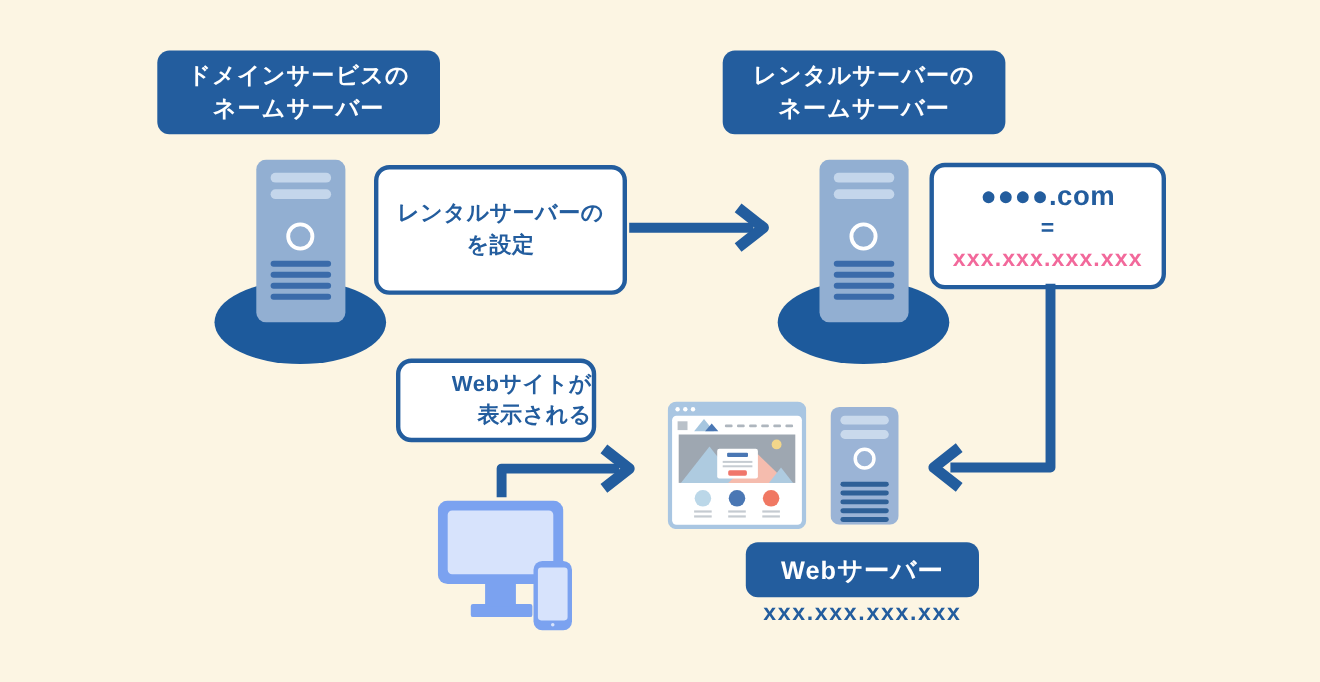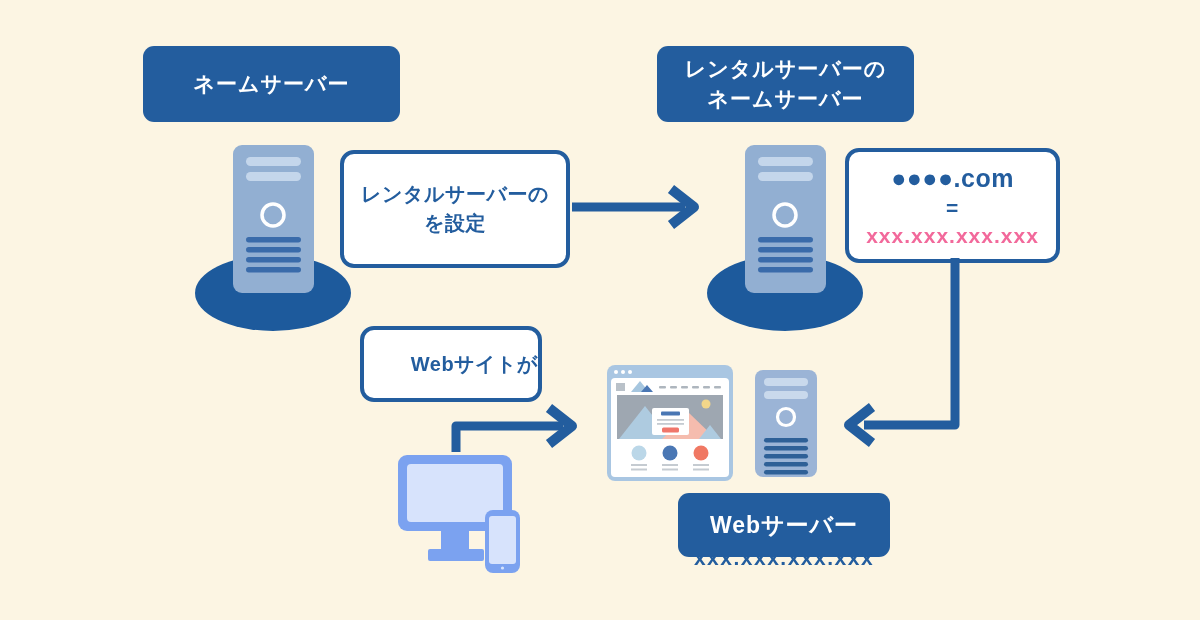--- a/index.html
+++ b/index.html
@@ -5,21 +5,21 @@
   html,body{margin:0;padding:0;}
   body{font-family:"Liberation Sans","DejaVu Sans",sans-serif;}
   .canvas{position:relative;width:1200px;height:620px;background:#FCF5E3;overflow:hidden;}
 
   
   .plate{position:absolute;background:#235D9E;border-radius:11px;color:#FFFFFF;
          display:flex;flex-direction:column;align-items:center;justify-content:center;
          font-weight:700;font-size:21px;line-height:1.42;letter-spacing:1px;text-align:center;}
   .plate-domain-ns{left:143px;top:46px;width:257px;height:76px;}
   .plate-rental-ns{left:657px;top:46px;width:257px;height:76px;}
-  .plate-web-server{left:678px;top:493px;width:212px;height:64px;font-size:23px;}
+  .plate-web-server{left:678px;top:493px;width:212px;height:50px;font-size:23px;}
 
   
   .callout{position:absolute;background:#FFFFFF;border:4px solid #235D9E;border-radius:14px;
            color:#235D9E;display:flex;flex-direction:column;align-items:center;justify-content:center;
            font-weight:700;font-size:20px;line-height:1.45;letter-spacing:0.5px;text-align:center;}
   .callout-set-ns{left:340px;top:150px;width:222px;height:110px;}
   .callout-domain-ip{left:845px;top:148px;width:207px;height:107px;line-height:1.3;}
   .callout-web-display{left:360px;top:326px;width:174px;height:68px;align-items:flex-end;}
 
   .domain-line{font-size:25px;letter-spacing:0.5px;}
@@ -31,20 +31,21 @@
 
   .icon{position:absolute;}
   svg{display:block;}
 </style>
 </head>
 <body>
 
 <div class="canvas">
 
   <div class="plate plate-domain-ns">
+    <span>ドメインサービスの</span>
     <span>ネームサーバー</span>
   </div>
 
   <div class="plate plate-rental-ns">
     <span>レンタルサーバーの</span>
     <span>ネームサーバー</span>
   </div>
 
   <svg class="icon" style="left:193px;top:145px;" width="160" height="190" viewBox="0 0 160 190">
     <ellipse cx="80" cy="148" rx="78" ry="38" fill="#1D5A9C"></ellipse>
@@ -76,20 +77,21 @@
   </div>
 
   <div class="callout callout-domain-ip">
     <span class="domain-line">●●●●.com</span>
     <span class="equals-line">=</span>
     <span class="ip-line">xxx.xxx.xxx.xxx</span>
   </div>
 
   <div class="callout callout-web-display">
     <span>Webサイトが</span>
+    <span>表示される</span>
   </div>
 
   <svg class="icon" style="left:0;top:0;pointer-events:none;" width="1200" height="620" viewBox="0 0 1200 620">
     <g stroke="#235D9E" fill="none" stroke-linejoin="round">
 
       <path d="M572,207 H685" stroke-width="9"></path>
       <path d="M671,189 L694,207 L671,225" stroke-width="10"></path>
 
       <path d="M955,258 V425 H864" stroke-width="9"></path>
       <path d="M872,407 L849,425 L872,443" stroke-width="10"></path>

